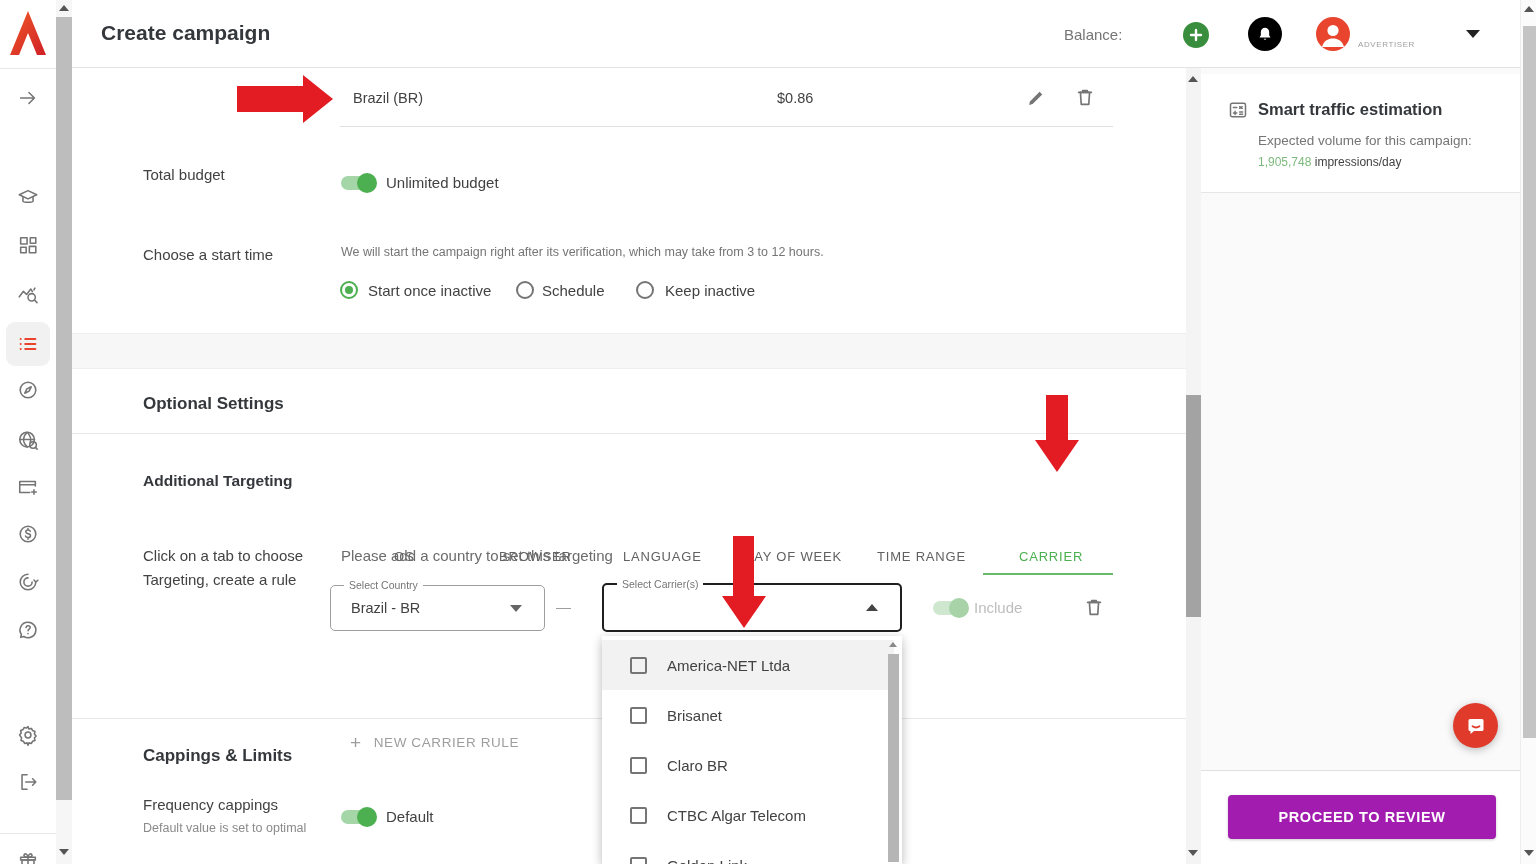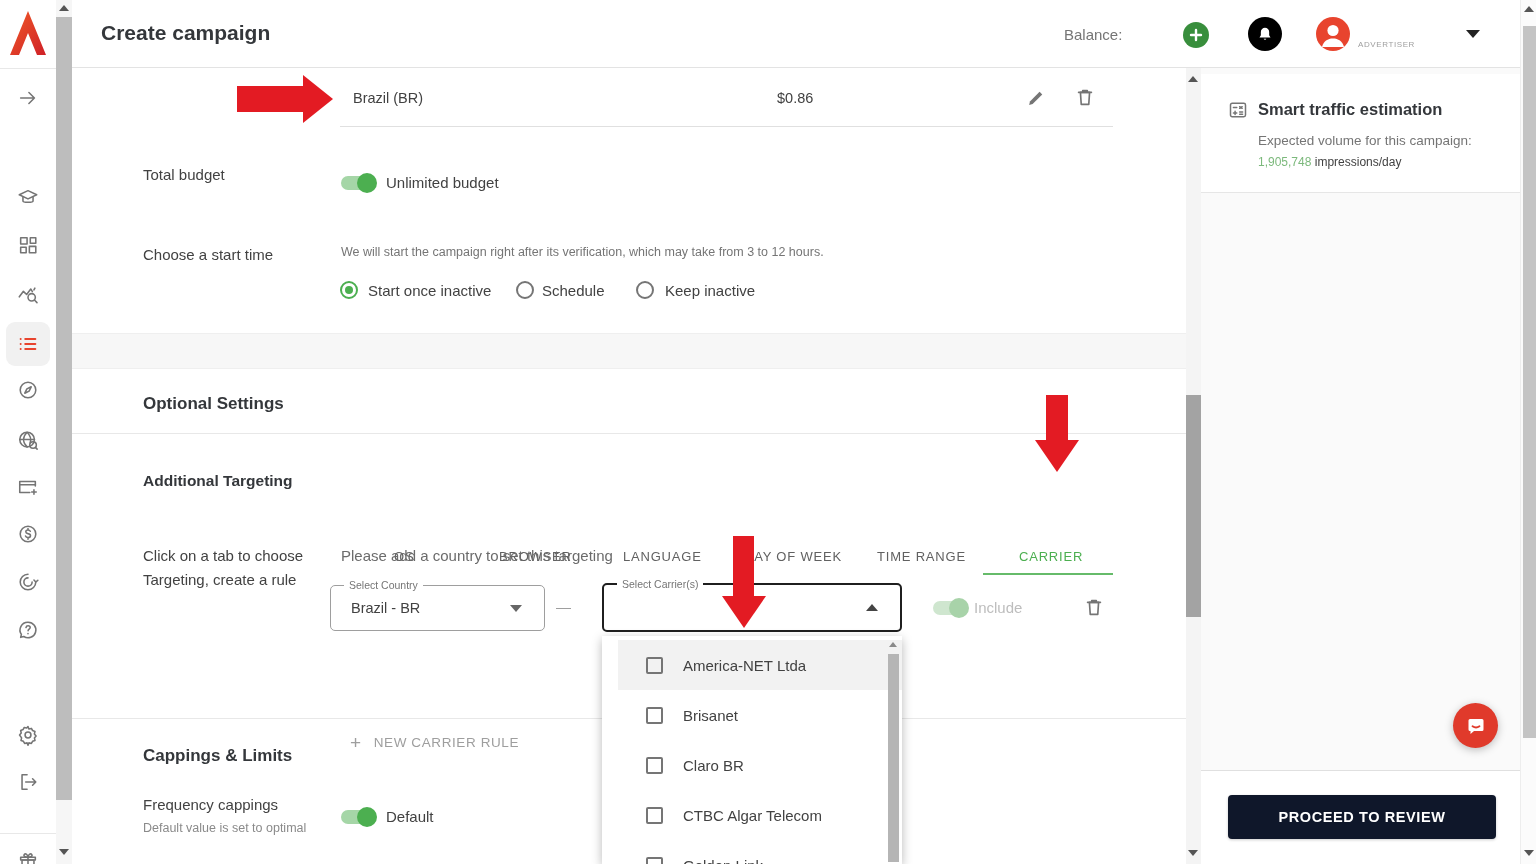--- a/index.html
+++ b/index.html
@@ -73,36 +73,36 @@
   
   .icon-btn { position:absolute; width:24px; height:24px; cursor:pointer; }
   .icon-btn svg { stroke:#757575; fill:none; stroke-width:1.8; stroke-linecap:round; stroke-linejoin:round; }
 
   
   #new-rule { position:absolute; left:278px; top:664px; font-size:13.5px; color:#9e9e9e; letter-spacing:0.6px; cursor:pointer; }
   #new-rule .plus { font-size:19px; color:#9e9e9e; margin-right:12px; vertical-align:-2px; }
 
   
   #dropdown { position:absolute; left:530px; top:568px; width:300px; height:228px; background:#fff; box-shadow:0 3px 10px rgba(0,0,0,0.28); z-index:20; overflow:hidden; }
-  .dd-item { position:absolute; left:16px; width:292px; height:50px; display:flex; align-items:center; cursor:pointer; }
+  .dd-item { position:absolute; left:0; width:292px; height:50px; display:flex; align-items:center; cursor:pointer; }
   .dd-item.hl { background:#f2f2f2; }
   .dd-check { width:17px; height:17px; border:2px solid #757575; border-radius:2px; margin-left:28px; flex:none; }
   .dd-label { margin-left:20px; font-size:15px; color:#424242; }
   #dd-scroll { position:absolute; right:2px; top:4px; width:13px; height:224px; }
   #dd-scroll .sb-thumb { left:1px; width:11px; }
 
   
   #right-panel { left:1201px; top:68px; width:319px; height:796px; background:#fafafa; }
   #est-card { position:absolute; left:0; top:6px; width:319px; height:119px; background:#fff; border-bottom:1px solid #e6e6e6; }
   #est-title { position:absolute; left:57px; top:26px; font-size:16.5px; font-weight:bold; color:#34373b; }
   #est-sub { position:absolute; left:57px; top:59px; font-size:13.5px; color:#757575; }
   #est-line { position:absolute; left:57px; top:81px; font-size:12px; color:#424242; }
   #est-val { color:#7cb97c; }
   #bottom-bar { position:absolute; left:0; top:702px; width:319px; height:94px; background:#fff; border-top:1px solid #e0e0e0; }
-  #proceed-btn { position:absolute; left:27px; top:24px; width:268px; height:44px; background:#0f172a; border:none; border-radius:4px; color:#fff; font-family:"Liberation Sans",sans-serif; font-size:14.5px; font-weight:bold; letter-spacing:0.6px; cursor:pointer; box-shadow:0 1px 3px rgba(0,0,0,0.2); }
+  #proceed-btn { position:absolute; left:27px; top:24px; width:268px; height:44px; background:#a21caf; border:none; border-radius:4px; color:#fff; font-family:"Liberation Sans",sans-serif; font-size:14.5px; font-weight:bold; letter-spacing:0.6px; cursor:pointer; box-shadow:0 1px 3px rgba(0,0,0,0.2); }
   #chat-fab { position:absolute; left:252px; top:635px; width:45px; height:45px; border-radius:50%; background:#e03a2b; box-shadow:0 2px 8px rgba(0,0,0,0.25); cursor:pointer; display:flex; align-items:center; justify-content:center; }
 </style>
 </head>
 <body>
 
 <div id="root">
 
   <div id="sidebar" class="abs">
     <div class="abs" style="left:9px; top:9px; width:38px; height:48px;">
       <svg width="38" height="48" viewBox="0 0 38 48">

